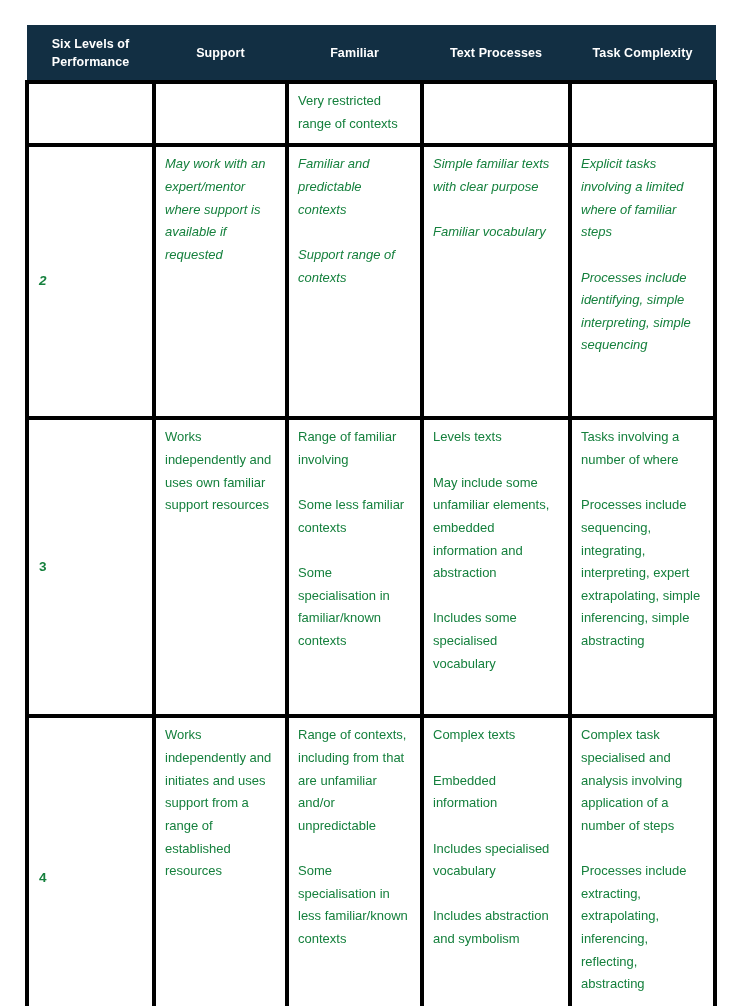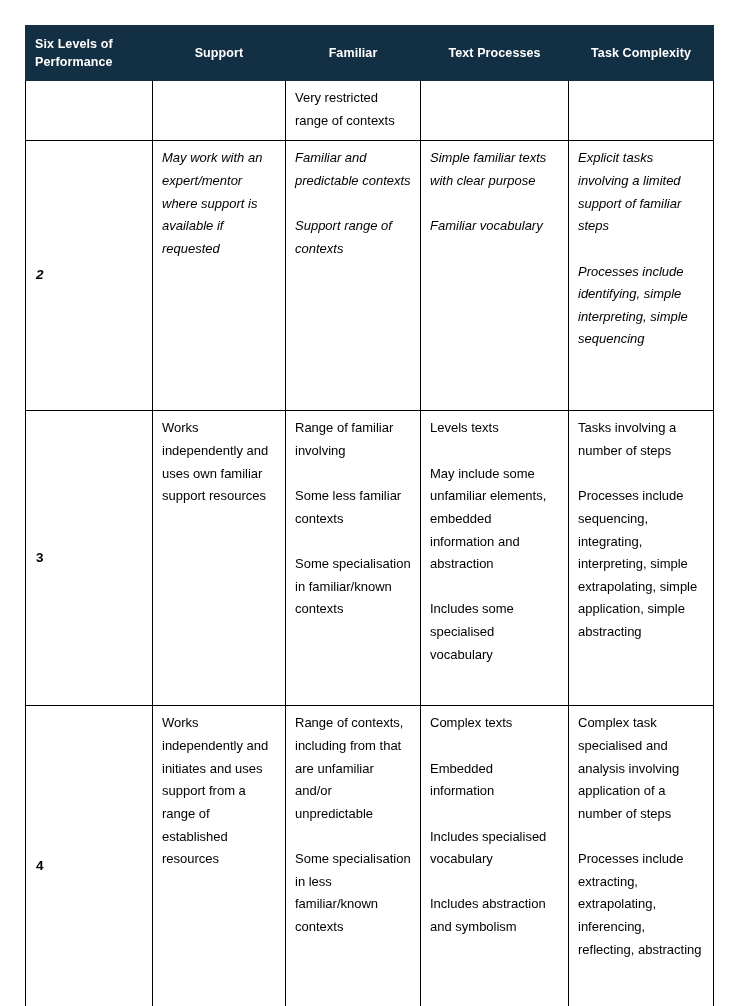--- a/index.html
+++ b/index.html
@@ -44,31 +44,31 @@
     color: #ffffff;
     font-size: 12.5px;
     font-weight: bold;
     line-height: 1.45;
     padding: 9px 9px 9px 9px;
     border: 1px solid #122f43;
     vertical-align: middle;
     letter-spacing: 0.1px;
   }
   thead th.level-head {
-    text-align: left;
+    text-align: center;
     padding-left: 9px;
   }
 
   tbody td {
-    border: 1px solid #000000;
+    border: 4px solid #000000;
     padding: 6px 9px 8px 9px;
     font-size: 13px;
     line-height: 1.74;
     vertical-align: top;
-    color: #000000;
+    color: #15803d;
     background: #ffffff;
   }
 
   tbody td.level-cell {
     vertical-align: middle;
     font-weight: bold;
     font-size: 13.5px;
     text-align: left;
     padding-left: 10px;
   }
@@ -124,43 +124,43 @@
         </td>
         <td>
           <p class="cell-block">Familiar and predictable contexts</p>
           <p class="cell-block">Support range of contexts</p>
         </td>
         <td>
           <p class="cell-block">Simple familiar texts with clear purpose</p>
           <p class="cell-block">Familiar vocabulary</p>
         </td>
         <td>
-          <p class="cell-block">Explicit tasks involving a limited support of familiar steps</p>
+          <p class="cell-block">Explicit tasks involving a limited where of familiar steps</p>
           <p class="cell-block">Processes include identifying, simple interpreting, simple sequencing</p>
         </td>
       </tr>
 
       <tr class="row-l3">
         <td class="level-cell">3</td>
         <td>
           <p class="cell-block">Works independently and uses own familiar support resources</p>
         </td>
         <td>
           <p class="cell-block">Range of familiar involving</p>
           <p class="cell-block">Some less familiar contexts</p>
           <p class="cell-block">Some specialisation in familiar/known contexts</p>
         </td>
         <td>
           <p class="cell-block">Levels texts</p>
           <p class="cell-block">May include some unfamiliar elements, embedded information and abstraction</p>
           <p class="cell-block">Includes some specialised vocabulary</p>
         </td>
         <td>
-          <p class="cell-block">Tasks involving a number of steps</p>
-          <p class="cell-block">Processes include sequencing, integrating, interpreting, simple extrapolating, simple application, simple abstracting</p>
+          <p class="cell-block">Tasks involving a number of where</p>
+          <p class="cell-block">Processes include sequencing, integrating, interpreting, expert extrapolating, simple inferencing, simple abstracting</p>
         </td>
       </tr>
 
       <tr class="row-l4">
         <td class="level-cell">4</td>
         <td>
           <p class="cell-block">Works independently and initiates and uses support from a range of established resources</p>
         </td>
         <td>
           <p class="cell-block">Range of contexts, including from that are unfamiliar and/or unpredictable</p>

